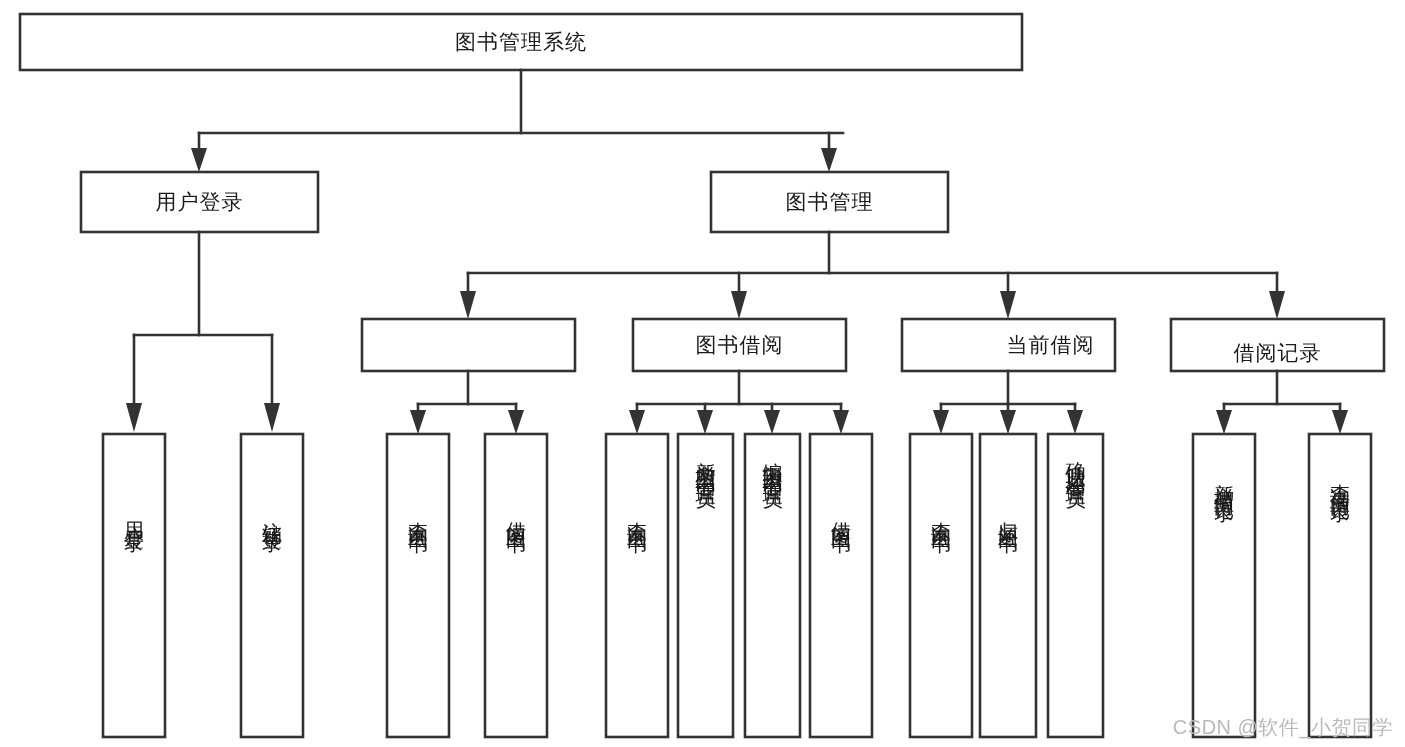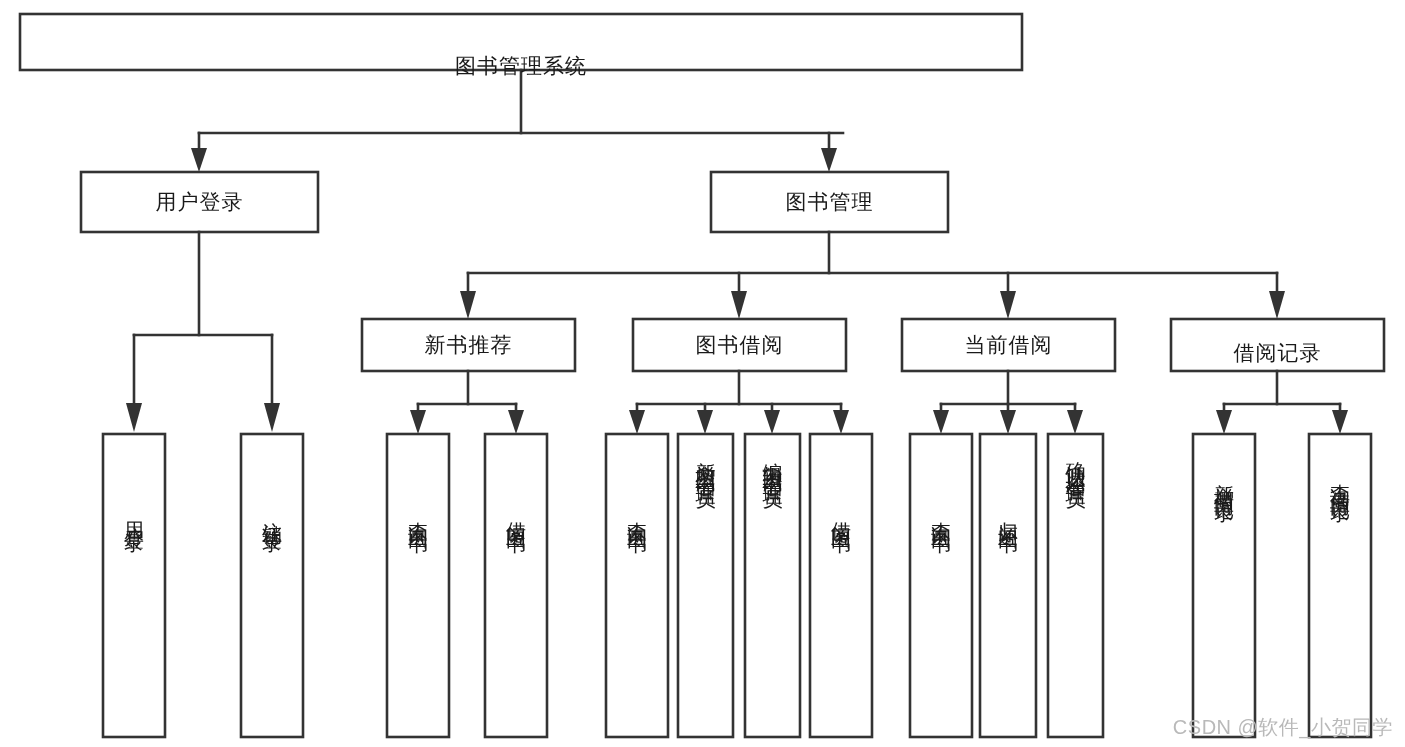--- a/index.html
+++ b/index.html
@@ -181,28 +181,27 @@
     <rect class="node-box" x="810" y="434" width="62" height="303"></rect>
 
     <rect class="node-box" x="910" y="434" width="62" height="303"></rect>
     <rect class="node-box" x="980" y="434" width="56" height="303"></rect>
     <rect class="node-box" x="1048" y="434" width="55" height="303"></rect>
 
     <rect class="node-box" x="1193" y="434" width="62" height="303"></rect>
     <rect class="node-box" x="1309" y="434" width="62" height="303"></rect>
   </svg>
 
-  <div class="node-label horizontal" style="left:20px; top:14px; width:1002px; height:56px;margin-top:24px;">图书管理系统</div>
+  <div class="node-label horizontal" style="left:20px; top:14px; width:1002px; height:56px;">图书管理系统</div>
 
   <div class="node-label horizontal" style="left:81px; top:172px; width:237px; height:60px;">用户登录</div>
   <div class="node-label horizontal" style="left:711px; top:172px; width:237px; height:60px;border-radius:16px;">图书管理</div>
 
-  <div class="node-label horizontal" style="left:362px; top:319px; width:213px; height:52px;">新书推荐</div>
   <div class="node-label horizontal" style="left:633px; top:319px; width:213px; height:52px;">图书借阅</div>
-  <div class="node-label horizontal" style="left:902px; top:319px; width:213px; height:52px;">当前借阅</div>
+  <div class="node-label horizontal" style="left:944px; top:319px; width:213px; height:52px;">当前借阅</div>
   <div class="node-label horizontal" style="left:1171px; top:319px; width:213px; height:68px;">借阅记录</div>
 
   <div class="node-label vertical" style="left:103px; top:500px; width:62px; height:237px;">用户登录</div>
   <div class="node-label vertical" style="left:241px; top:500px; width:62px; height:237px;">注销登录</div>
 
   <div class="node-label vertical" style="left:387px; top:500px; width:62px; height:237px;">查询图书</div>
   <div class="node-label vertical" style="left:485px; top:500px; width:62px; height:237px;">借阅图书</div>
 
   <div class="node-label vertical" style="left:606px; top:500px; width:62px; height:237px;">查询图书</div>
   <div class="node-label vertical" style="left:678px; top:440px; width:55px; height:297px;">新增图书（管理员）</div>

